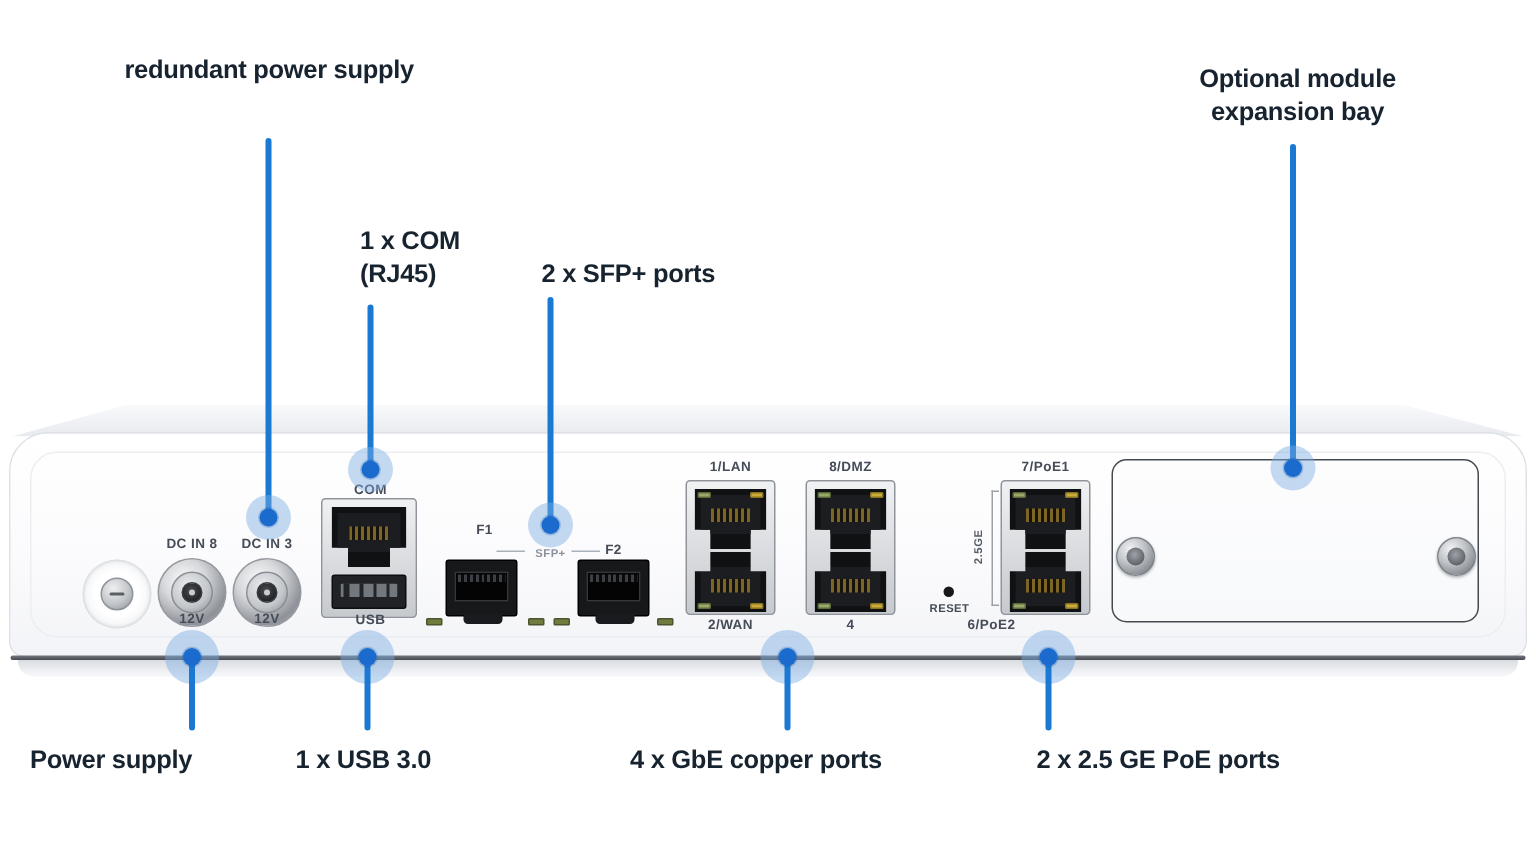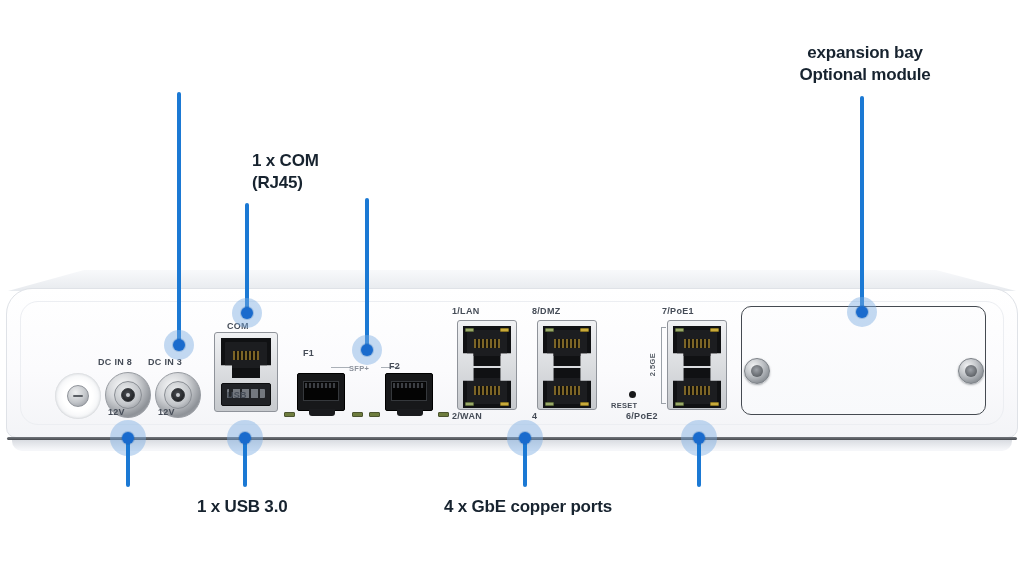--- a/index.html
+++ b/index.html
@@ -39,21 +39,21 @@
     background:linear-gradient(180deg,#74787e 0%,#46494e 100%);border-radius:2px;
   }
   .bottom-lip{
     position:absolute;left:12px;top:440px;width:1000px;height:11px;
     background:linear-gradient(180deg,#d9dce1 0%,#f5f6f9 85%);
     border-radius:0 0 10px 10px;
   }
   
   .tag{
     position:absolute;color:#454c57;font-size:9px;font-weight:bold;
-    letter-spacing:0.3px;text-align:left;white-space:nowrap;
+    letter-spacing:0.3px;text-align:center;white-space:nowrap;
   }
   .tag.tiny{font-size:7.5px;color:#8b919b;font-weight:bold;}
   
   .dc{
     position:absolute;width:46px;height:46px;border-radius:50%;
     background:radial-gradient(circle at 38% 32%,#fafbfb 0%,#d6d8db 35%,#8e9298 72%,#b6b9be 100%);
     border:1px solid #969aa0;box-sizing:border-box;
   }
   .dc .mid{
     position:absolute;left:8px;top:8px;width:28px;height:28px;border-radius:50%;
@@ -190,21 +190,21 @@
 
   <div class="tag" style="left:227px;top:321px;width:40px;">COM</div>
   <div class="io-frame" style="left:214px;top:332px;width:64px;height:80px;"></div>
   <div class="rj45" style="left:221px;top:338px;width:50px;height:40px;">
     <div class="inner-shade"></div>
       <div class="pins"></div>
   </div>
   <div class="usb-port" style="left:221px;top:383px;width:50px;height:23px;">
     <div class="usb-tongue"></div>
   </div>
-  <div class="tag" style="left:227px;top:390px;width:40px;">USB</div>
+  <div class="tag" style="left:227px;top:408px;width:40px;">USB</div>
 
   <div class="led-chip" style="left:284px;top:412px;"></div>
   <div class="led-chip" style="left:352px;top:412px;"></div>
   <div class="led-chip" style="left:369px;top:412px;"></div>
   <div class="led-chip" style="left:438px;top:412px;"></div>
 
   <div class="tag" style="left:303px;top:348px;width:40px;">F1</div>
   <div class="tick" style="left:331px;top:367px;width:19px;"></div>
   <div class="tag tiny" style="left:349px;top:364px;width:36px;">SFP+</div>
   <div class="tick" style="left:381px;top:367px;width:19px;"></div>
@@ -282,56 +282,60 @@
       <div class="core"></div>
     </div>
   <div class="bay-screw" style="left:958px;top:358px;">
       <div class="core"></div>
     </div>
 
   <div class="bottom-edge"></div>
   <div class="bottom-lip"></div>
 
   <div class="callout-text" style="left:83px;top:36px;">
+    <div>redundant power supply</div>
   </div>
   <div class="lead-line" style="left:177px;top:92px;height:253px;"></div>
   <div class="halo" style="left:164px;top:330px;"></div>
   <div class="dot" style="left:173px;top:339px;"></div>
 
-  <div class="callout-text" style="left:252px;top:150px;">
+  <div class="callout-text" style="left:240px;top:150px;">
     <div>1 x COM</div>
     <div>(RJ45)</div>
   </div>
   <div class="lead-line" style="left:245px;top:203px;height:110px;"></div>
   <div class="halo" style="left:232px;top:298px;"></div>
   <div class="dot" style="left:241px;top:307px;"></div>
 
+  <div class="callout-text" style="left:361px;top:172px;">2 x SFP+ ports</div>
   <div class="lead-line" style="left:365px;top:198px;height:152px;"></div>
   <div class="halo" style="left:352px;top:335px;"></div>
   <div class="dot" style="left:361px;top:344px;"></div>
 
   <div class="callout-text center" style="left:780px;top:42px;width:170px;">
+    <div>Optional module</div>
     <div>expansion bay</div>
-    <div>Optional module</div>
   </div>
   <div class="lead-line" style="left:860px;top:96px;height:216px;"></div>
   <div class="halo" style="left:847px;top:297px;"></div>
   <div class="dot" style="left:856px;top:306px;"></div>
 
   <div class="halo big" style="left:110px;top:420px;"></div>
   <div class="lead-line" style="left:126px;top:438px;height:49px;"></div>
   <div class="dot" style="left:122px;top:432px;"></div>
+  <div class="callout-text" style="left:20px;top:496px;">Power supply</div>
 
   <div class="halo big" style="left:227px;top:420px;"></div>
   <div class="lead-line" style="left:243px;top:438px;height:49px;"></div>
   <div class="dot" style="left:239px;top:432px;"></div>
   <div class="callout-text" style="left:197px;top:496px;">1 x USB 3.0</div>
 
   <div class="halo big" style="left:507px;top:420px;"></div>
   <div class="lead-line" style="left:523px;top:438px;height:49px;"></div>
   <div class="dot" style="left:519px;top:432px;"></div>
-  <div class="callout-text" style="left:444px;top:496px;">4 x GbE copper ports</div>
+  <div class="callout-text" style="left:420px;top:496px;">4 x GbE copper ports</div>
 
   <div class="halo big" style="left:681px;top:420px;"></div>
   <div class="lead-line" style="left:697px;top:438px;height:49px;"></div>
   <div class="dot" style="left:693px;top:432px;"></div>
+  <div class="callout-text" style="left:691px;top:496px;">2 x 2.5 GE PoE ports</div>
 
 </div>
 
 </body></html>

